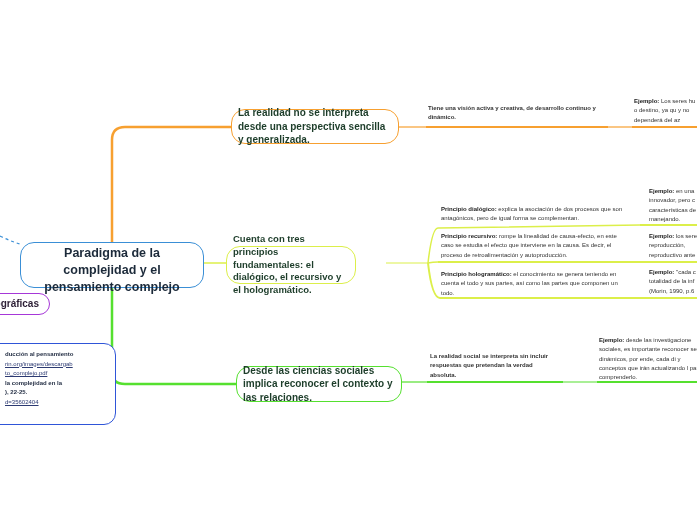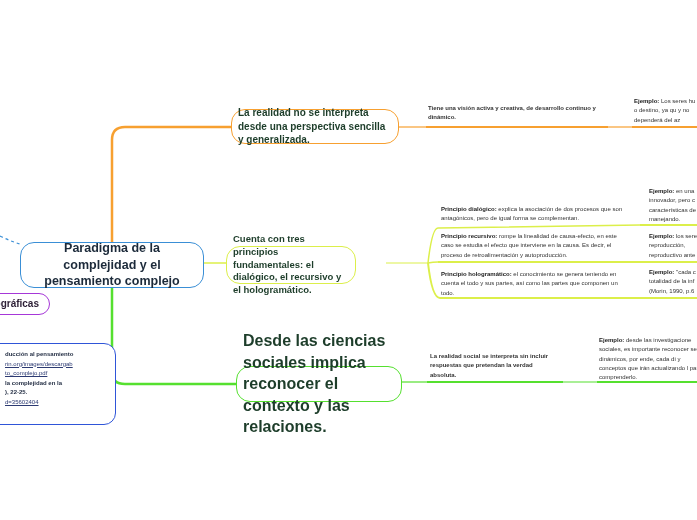--- a/index.html
+++ b/index.html
@@ -11,25 +11,25 @@
   }
   svg.links { position:absolute; left:0; top:0; width:697px; height:520px; }
   .node {
     position:absolute; box-sizing:border-box; background:#fff;
     border-radius:14px; border:1.5px solid; padding:4px 6px;
     font-weight:bold; color:#1d3d2a; line-height:1.35;
   }
   .central {
     left:20px; top:242px; width:184px; height:46px;
     border-color:#3a8fd6; color:#1c2a3a; font-size:12.5px;
-    text-align:center; display:flex; align-items:center; justify-content:center; padding:2px 8px;
+    text-align:center; display:flex; align-items:flex-start; justify-content:center; padding:2px 8px;
   }
   .b1 { left:231px; top:109px; width:168px; height:35px; border-color:#f7a030; font-size:10px; display:flex; align-items:center;}
   .b2 { left:226px; top:246px; width:130px; height:38px; border-color:#dcef4a; font-size:9.5px; display:flex; align-items:center;}
-  .b3 { left:236px; top:366px; width:166px; height:36px; border-color:#55e02f; font-size:16px; display:flex; align-items:center;}
+  .b3 { left:236px; top:366px; width:166px; height:36px; border-color:#55e02f; font-size:10px; display:flex; align-items:center;}
   .biblio {
     left:-20px; top:293px; width:70px; height:22px; border-color:#a637d8;
     font-size:10px; color:#2b1d34; display:flex; align-items:center; justify-content:flex-end; padding-right:10px;
     border-radius:12px;
   }
   .refs {
     left:-30px; top:343px; width:146px; height:82px; border-color:#2f55d8;
     border-radius:12px; font-size:6px; color:#1f2a40; padding:6px 8px 4px 34px; font-weight:bold; line-height:1.6;
   }
   .refs .lk { text-decoration:underline; font-weight:normal; color:#2c3a72; }

